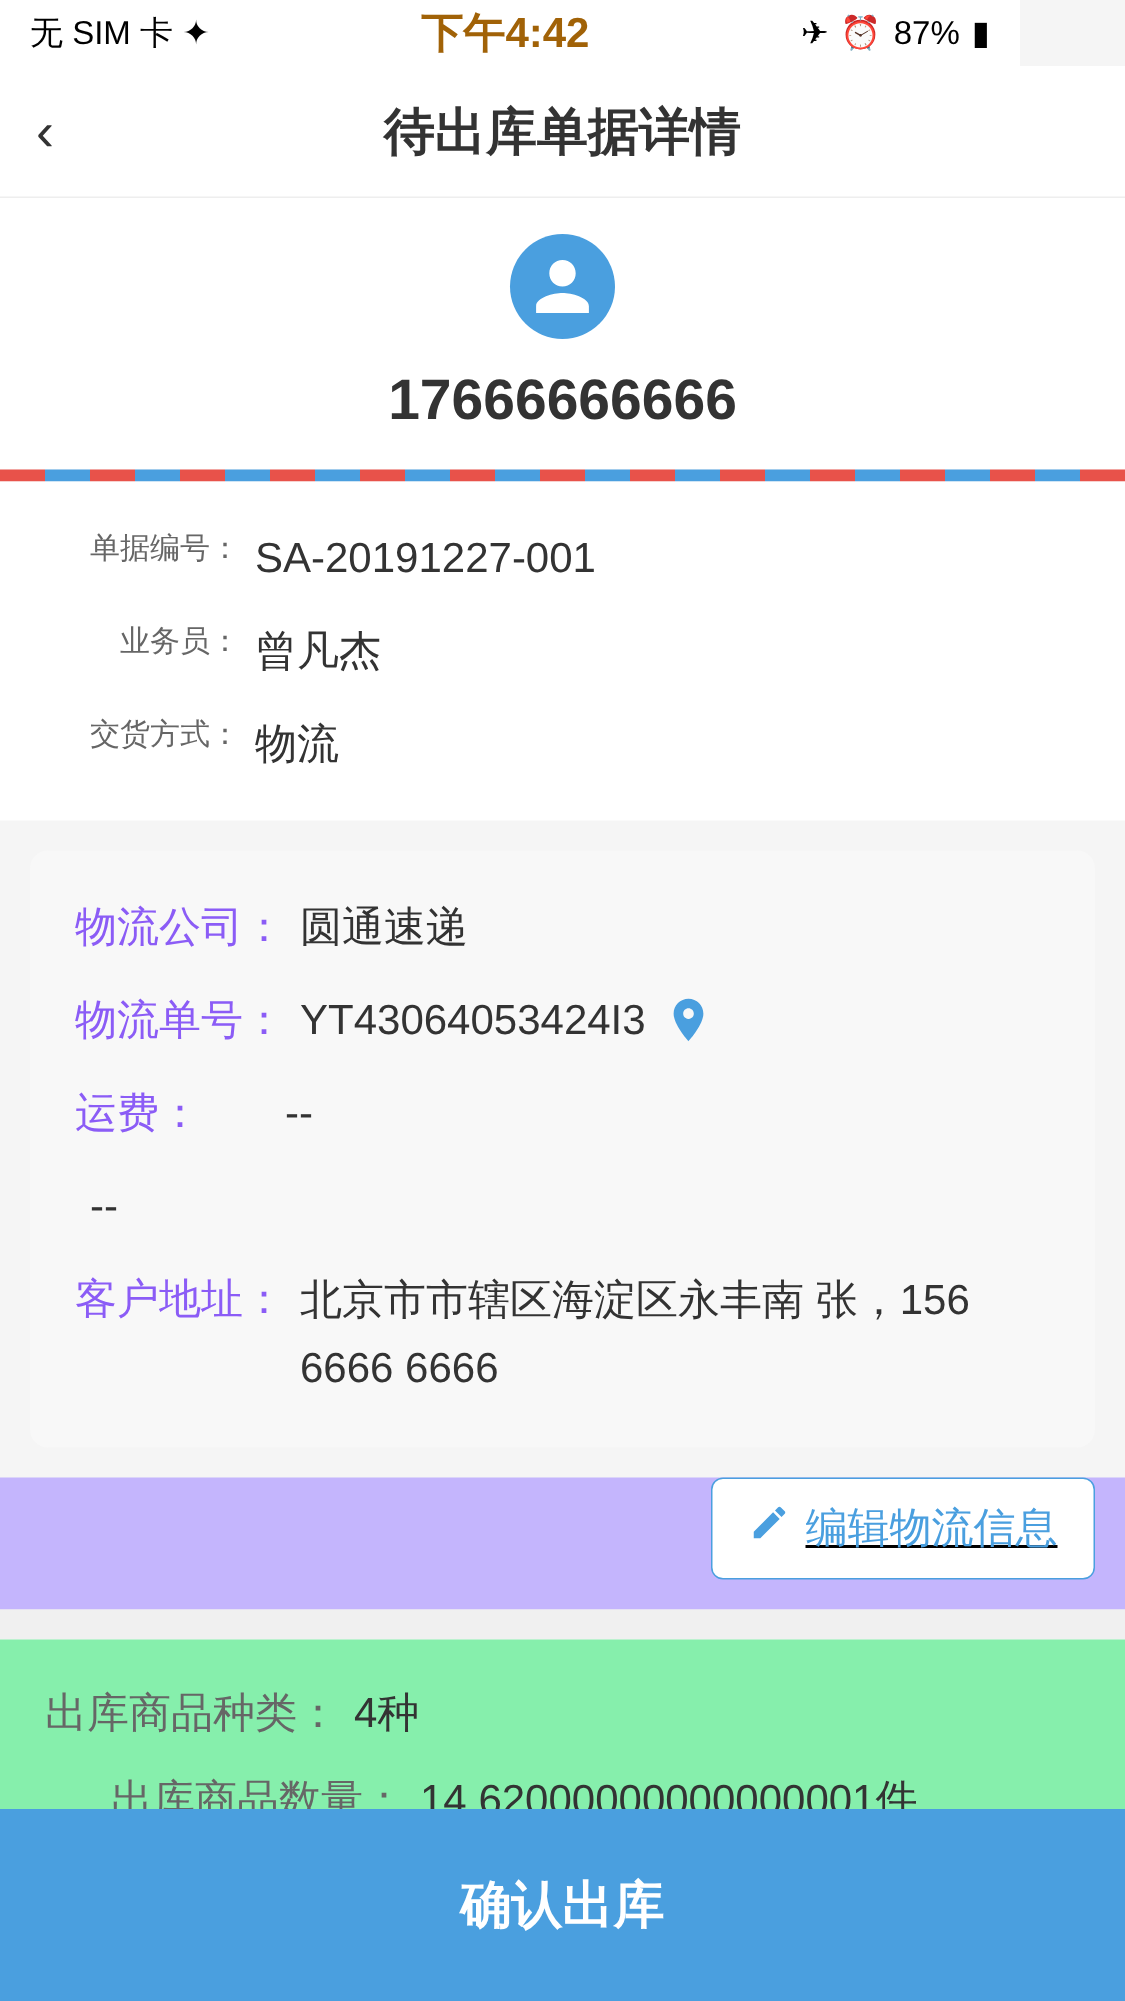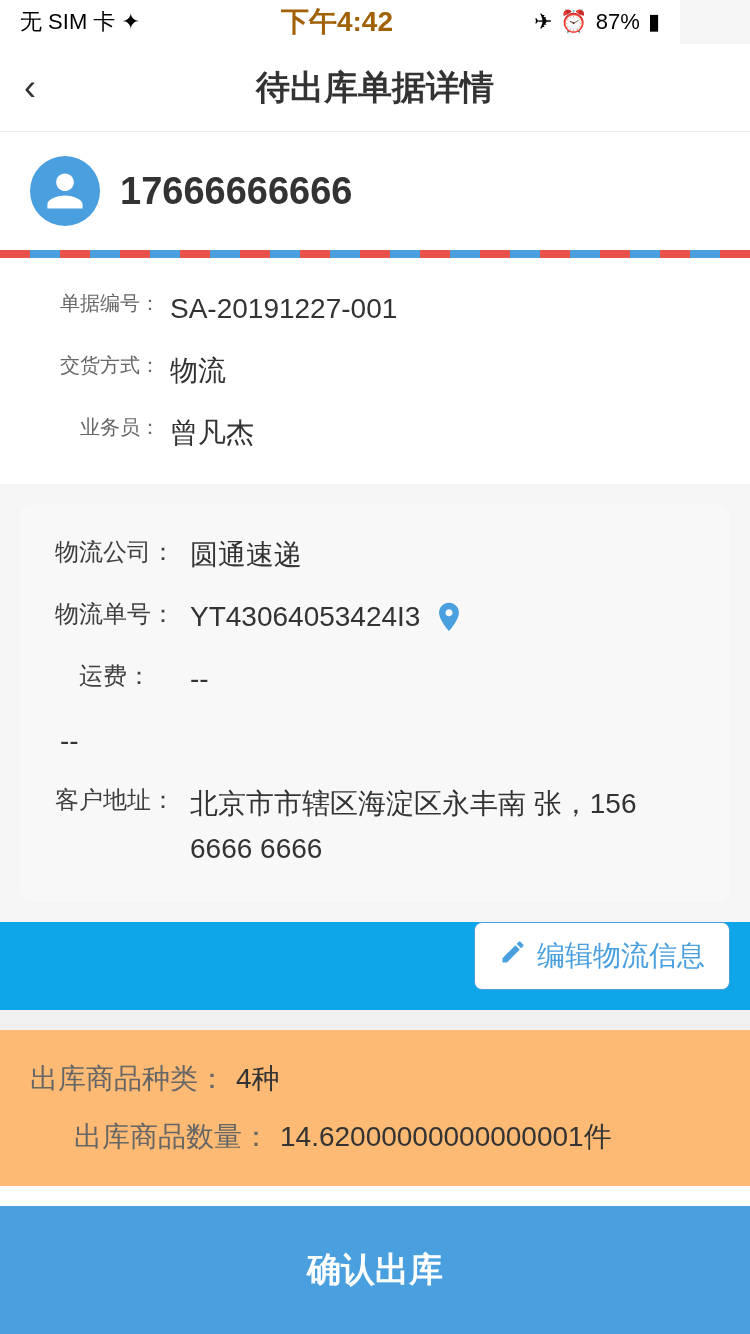--- a/index.html
+++ b/index.html
@@ -69,20 +69,21 @@
     }
 
     
     .customer-header {
       background: #fff;
       padding: 24px 30px;
       display: flex;
       align-items: center;
       gap: 20px;
       margin-bottom: 0;
+      flex-direction: column;
     }
     .customer-avatar {
       width: 70px;
       height: 70px;
       border-radius: 50%;
       background: #4a9fdf;
       display: flex;
       align-items: center;
       justify-content: center;
       flex-shrink: 0;
@@ -149,24 +150,24 @@
     }
     .logistics-row {
       display: flex;
       align-items: flex-start;
       margin-bottom: 20px;
     }
     .logistics-row:last-child {
       margin-bottom: 0;
     }
     .logistics-label {
-      font-size: 24px;
-      color: #404040;
+      font-size: 28px;
+      color: #8b5cf6;
       min-width: 130px;
-      text-align: center;
+      text-align: left;
       flex-shrink: 0;
       line-height: 1.5;
     }
     .logistics-value {
       font-size: 28px;
       color: #333;
       margin-left: 10px;
       line-height: 1.5;
       flex: 1;
       display: flex;
@@ -181,21 +182,22 @@
       align-items: center;
       justify-content: center;
       flex-shrink: 0;
     }
 
     
     .edit-btn-container {
       display: flex;
       justify-content: flex-end;
       padding: 0 20px 20px 4px;
-      background: #0ea5e9;
+      background: #c4b5fd;
+      text-decoration: underline;
     }
     .edit-btn {
       border: 1px solid #4a9fdf;
       border-radius: 8px;
       padding: 14px 24px;
       display: flex;
       align-items: center;
       gap: 10px;
       color: #4a9fdf;
       font-size: 28px;
@@ -204,21 +206,21 @@
     }
 
     
     .section-separator {
       height: 20px;
       background: #f0f0f0;
     }
 
     
     .goods-section {
-      background: #fdba74;
+      background: #86efac;
       padding: 30px 30px;
     }
     .goods-row {
       display: flex;
       align-items: center;
       margin-bottom: 20px;
     }
     .goods-row:last-child {
       margin-bottom: 0;
       margin-left: 44px;
@@ -312,26 +314,26 @@
 </div>
 
 <div class="dashed-divider"></div>
 
 <div class="info-section">
   <div class="info-row">
     <span class="info-label">单据编号：</span>
     <span class="info-value">SA-20191227-001</span>
   </div>
   <div class="info-row">
+    <span class="info-label">业务员：</span>
+    <span class="info-value">曾凡杰</span>
+  </div>
+  <div class="info-row">
     <span class="info-label">交货方式：</span>
     <span class="info-value">物流</span>
-  </div>
-  <div class="info-row">
-    <span class="info-label">业务员：</span>
-    <span class="info-value">曾凡杰</span>
   </div>
 </div>
 
 <div class="logistics-card">
   <div class="logistics-row">
     <span class="logistics-label">物流公司：</span>
     <span class="logistics-value">圆通速递</span>
   </div>
   <div class="logistics-row">
     <span class="logistics-label">物流单号：</span>

